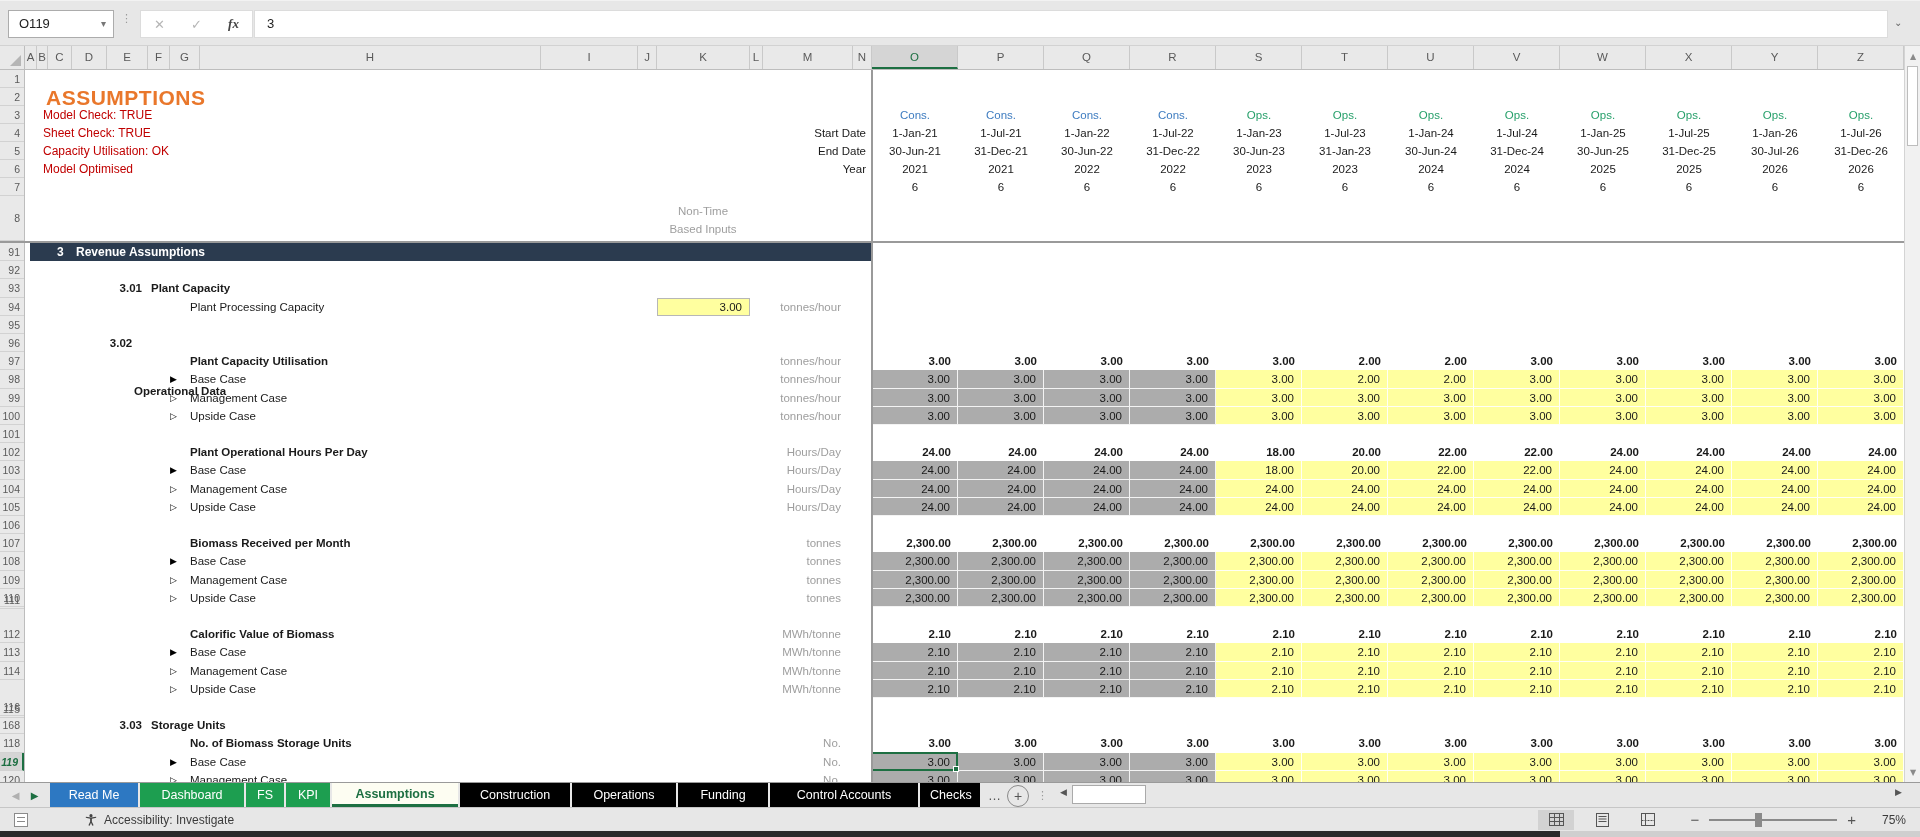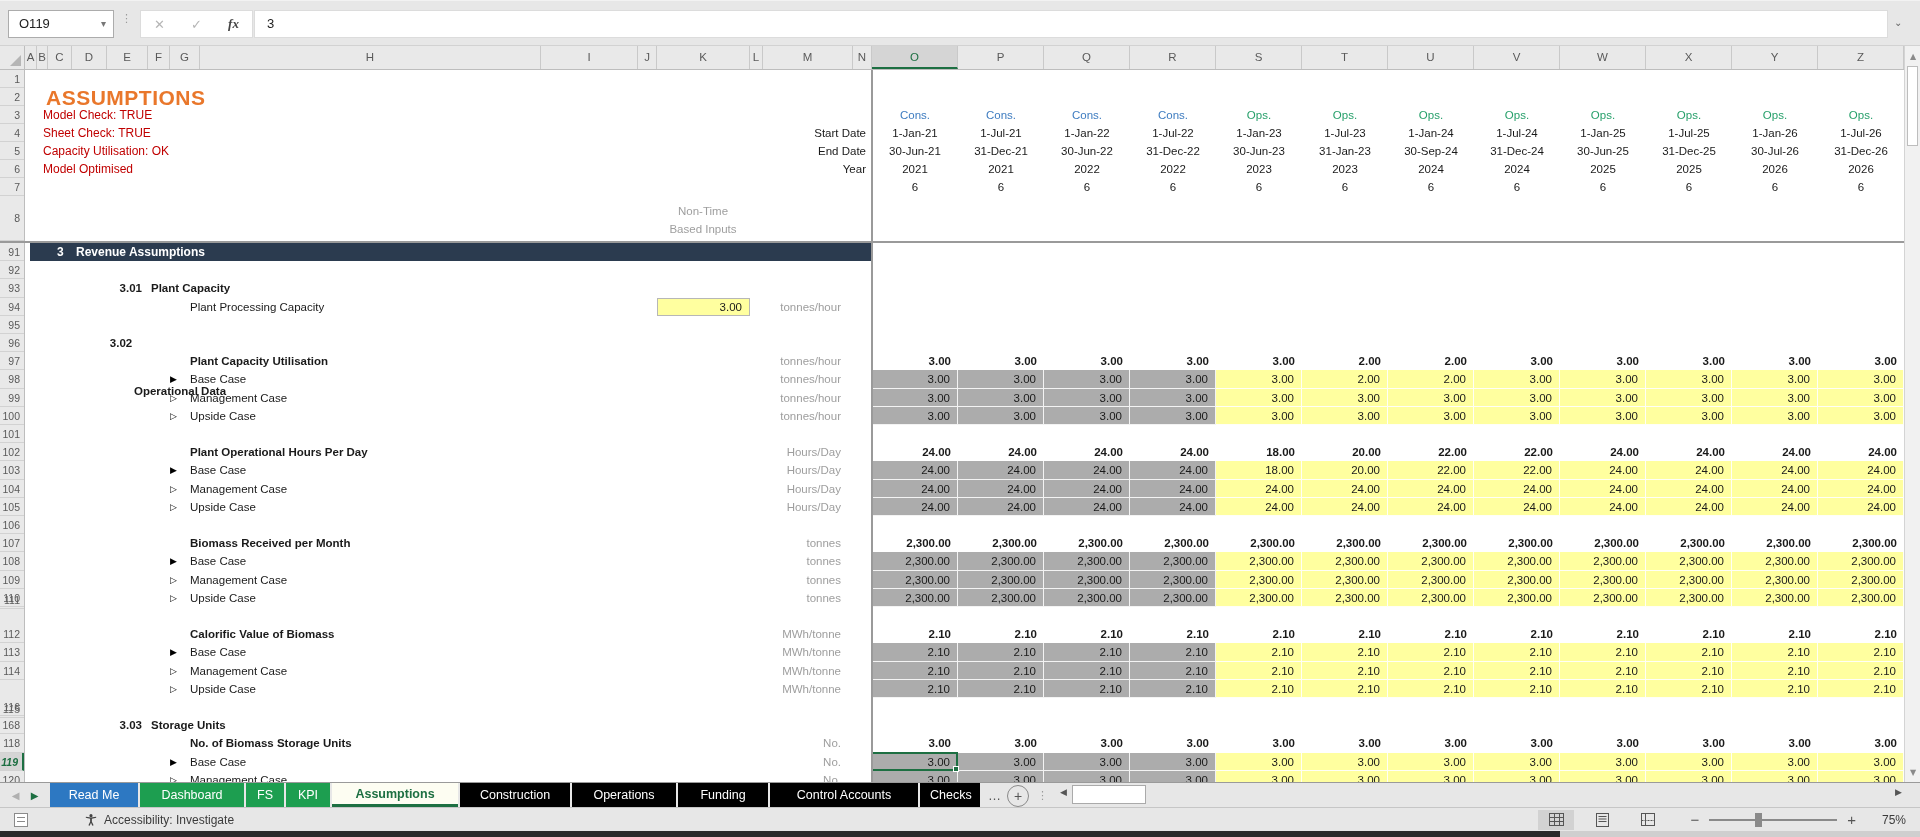--- a/index.html
+++ b/index.html
@@ -208,21 +208,21 @@
       <div class="cell" style="left: 1216px; width: 86px; text-align: center; padding-right: 0px; top: 72px;">30-Jun-23</div>
       <div class="cell" style="left: 1216px; width: 86px; text-align: center; padding-right: 0px; top: 90px;">2023</div>
       <div class="cell" style="left: 1216px; width: 86px; text-align: center; padding-right: 0px; top: 108px;">6</div>
       <div class="cell phase-ops" style="left: 1302px; width: 86px; text-align: center; padding-right: 0px; top: 36px;">Ops.</div>
       <div class="cell" style="left: 1302px; width: 86px; text-align: center; padding-right: 0px; top: 54px;">1-Jul-23</div>
       <div class="cell" style="left: 1302px; width: 86px; text-align: center; padding-right: 0px; top: 72px;">31-Jan-23</div>
       <div class="cell" style="left: 1302px; width: 86px; text-align: center; padding-right: 0px; top: 90px;">2023</div>
       <div class="cell" style="left: 1302px; width: 86px; text-align: center; padding-right: 0px; top: 108px;">6</div>
       <div class="cell phase-ops" style="left: 1388px; width: 86px; text-align: center; padding-right: 0px; top: 36px;">Ops.</div>
       <div class="cell" style="left: 1388px; width: 86px; text-align: center; padding-right: 0px; top: 54px;">1-Jan-24</div>
-      <div class="cell" style="left: 1388px; width: 86px; text-align: center; padding-right: 0px; top: 72px;">30-Sep-24</div>
+      <div class="cell" style="left: 1388px; width: 86px; text-align: center; padding-right: 0px; top: 72px;">30-Jun-24</div>
       <div class="cell" style="left: 1388px; width: 86px; text-align: center; padding-right: 0px; top: 90px;">2024</div>
       <div class="cell" style="left: 1388px; width: 86px; text-align: center; padding-right: 0px; top: 108px;">6</div>
       <div class="cell phase-ops" style="left: 1474px; width: 86px; text-align: center; padding-right: 0px; top: 36px;">Ops.</div>
       <div class="cell" style="left: 1474px; width: 86px; text-align: center; padding-right: 0px; top: 54px;">1-Jul-24</div>
       <div class="cell" style="left: 1474px; width: 86px; text-align: center; padding-right: 0px; top: 72px;">31-Dec-24</div>
       <div class="cell" style="left: 1474px; width: 86px; text-align: center; padding-right: 0px; top: 90px;">2024</div>
       <div class="cell" style="left: 1474px; width: 86px; text-align: center; padding-right: 0px; top: 108px;">6</div>
       <div class="cell phase-ops" style="left: 1560px; width: 86px; text-align: center; padding-right: 0px; top: 36px;">Ops.</div>
       <div class="cell" style="left: 1560px; width: 86px; text-align: center; padding-right: 0px; top: 54px;">1-Jan-25</div>
       <div class="cell" style="left: 1560px; width: 86px; text-align: center; padding-right: 0px; top: 72px;">30-Jun-25</div>

